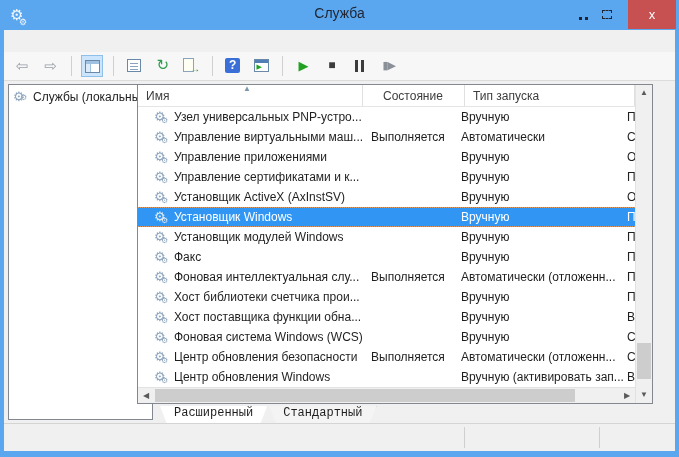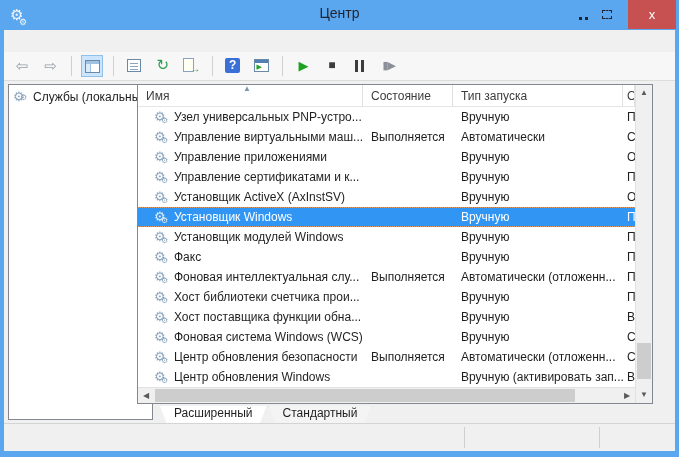--- a/index.html
+++ b/index.html
@@ -51,21 +51,21 @@
   .main { position:absolute; top:51px; left:0; right:0; bottom:28px; }
   .leftpane { position:absolute; left:4px; top:3px; width:145px; bottom:3px; background:#fff; border:1px solid #828790; }
   .tree-item { padding:4px 2px 0 4px; font-size:12px; color:#1e1e1e; white-space:nowrap; }
   .gear { display:inline-block; position:relative; width:16px; color:#8fa6bf; font-size:13px; font-style:normal; margin-right:4px; }
   .gear::after { content:"⚙"; position:absolute; left:7px; top:4px; font-size:8px; }
 
   .listpane { position:absolute; left:133px; width:516px; top:3px; height:320px; background:#fff; border:1px solid #828790; }
   .hdr { position:absolute; top:0; left:0; right:17px; height:22px; background:#fff; border-bottom:1px solid #e5e5e5; overflow:hidden; white-space:nowrap; }
   .hcell { display:inline-block; height:22px; line-height:22px; font-size:12px; color:#3c3c3c; padding-left:8px; border-right:1px solid #e0e0e0; vertical-align:top; overflow:hidden; position:relative; }
   .hc-name { width:225px; }
-  .hc-status { width:90px; }
+  .hc-status { width:90px;margin-left:12px; }
   .hc-startup { width:170px; }
   .hc-desc { width:12px; padding-left:4px; }
   .sortmark { position:absolute; left:105px; top:-7px; font-size:8px; color:#7c97ad; }
 
   .rows { position:absolute; top:22px; left:0; right:17px; bottom:0; overflow:hidden; }
   .row { height:20px; line-height:20px; white-space:nowrap; font-size:12px; color:#1e1e1e; overflow:hidden; }
   .cell { display:inline-block; height:20px; vertical-align:top; overflow:hidden; white-space:nowrap; }
   .c-name { width:225px; padding-left:16px; }
   .c-status { width:90px; padding-left:8px; }
   .c-startup { width:170px; padding-left:8px; }
@@ -83,38 +83,38 @@
   .hsb .arr { position:absolute; top:0; bottom:0; width:16px; text-align:center; color:#5a5a5a; font-size:8px; line-height:15px; }
   .hsb .arr.left { left:0; }
   .hsb .arr.right { right:0; }
   .hsb .thumb { position:absolute; top:1px; bottom:1px; left:17px; width:420px; background:#cdcdcd; }
 
   
   .tabband { position:absolute; left:150px; width:516px; bottom:0px; height:17px; }
   .tab { position:relative; display:inline-block; height:21px; line-height:14px; padding:0 14px; font-size:12px; color:#1e1e1e; background:#fff;
          clip-path: polygon(0 0, 100% 0, calc(100% - 8px) 100%, 8px 100%);
          filter: drop-shadow(0 1px 0 #8a8a8a) drop-shadow(1px 0 0 #a8a8a8) drop-shadow(-1px 0 0 #a8a8a8);
-         margin-right:2px; vertical-align:top; }
+         margin-right:2px; vertical-align:top;font-family:Liberation Mono, monospace; }
   .tab.inactive { background:#f4f4f4; }
   .tabband { padding-left:6px; }
 
   
   .statusbar { position:absolute; left:0; right:0; bottom:0; height:28px; background:#f0f0f0; border-top:1px solid #d4d4d4; }
   .grip { position:absolute; top:3px; bottom:3px; width:1px; background:#cfcfcf; }
   .grip.g1 { right:210px; }
   .grip.g2 { right:75px; }
 </style>
 </head>
 <body>
 
 <div class="window">
 
   <div class="titlebar">
     <span class="win-icon">⚙</span>
-    <div class="title">Центр</div>
+    <div class="title">Служба</div>
     <div class="capbtn btn-min"><span class="bar"></span></div>
     <div class="capbtn btn-max"><span class="box"></span></div>
     <div class="capbtn btn-close">x</div>
   </div>
 
   <div class="app">
 
 
     <div class="toolbar">
       <span class="tbtn"><span class="g-arrow">⇦</span></span>

